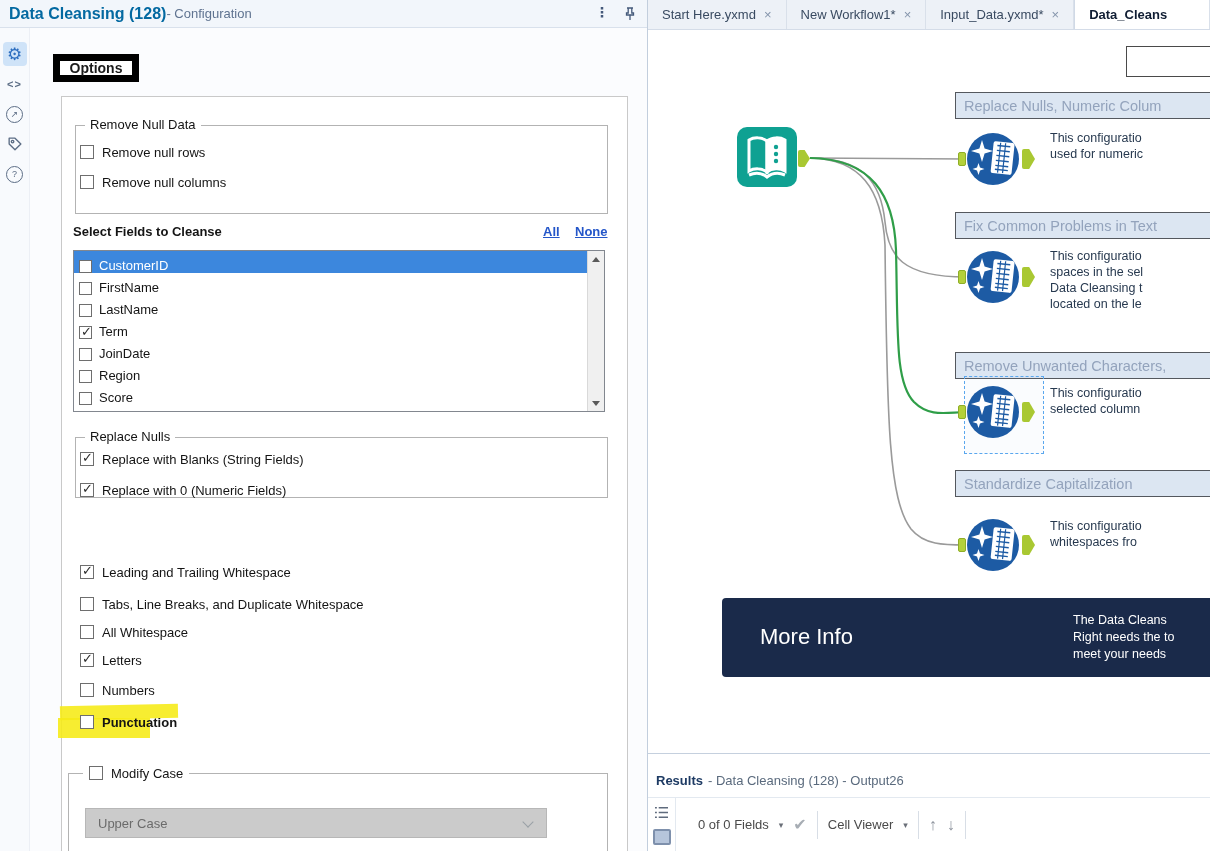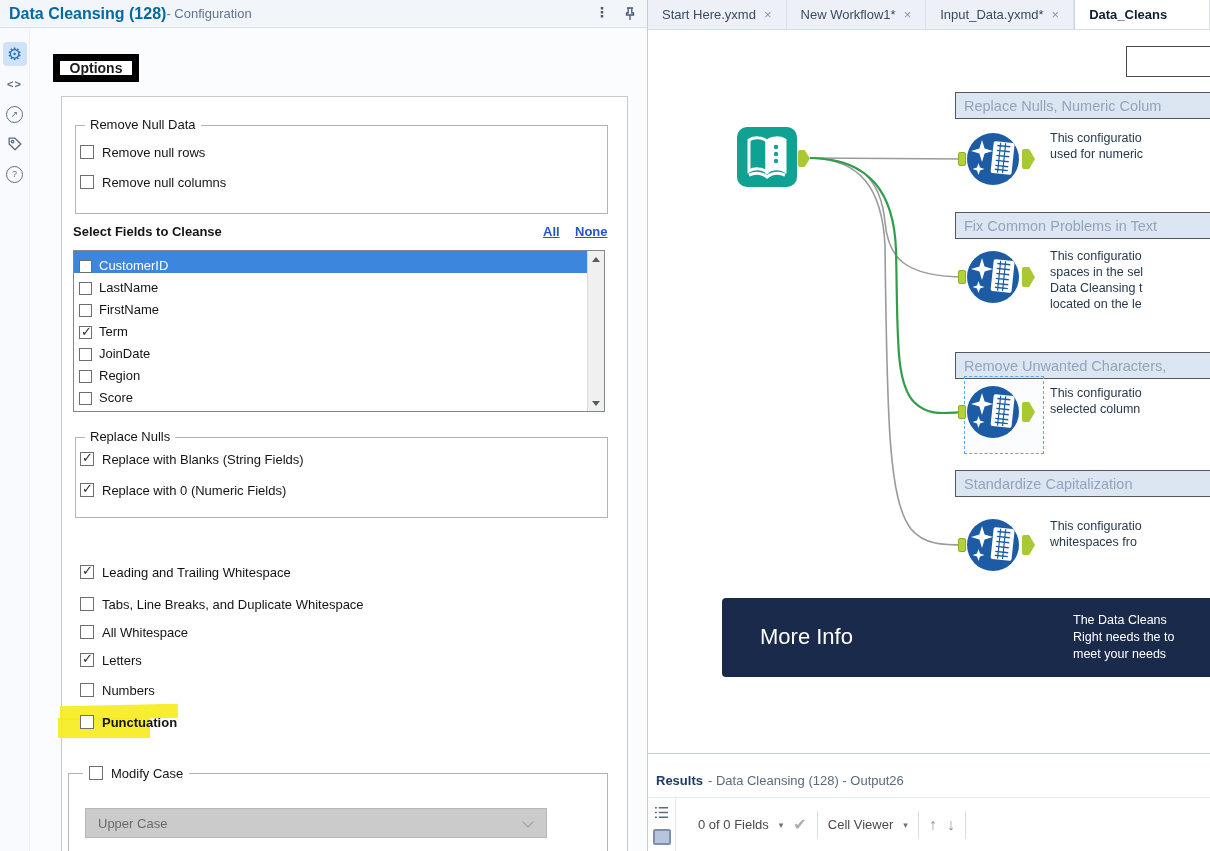--- a/index.html
+++ b/index.html
@@ -138,25 +138,25 @@
   <a class="link" style="left:513px;top:196px">All</a>
   <a class="link" style="left:545px;top:196px">None</a>
 
   <div class="listbox">
     <div class="lb-row selected">
       <span class="cb"></span>
       <span>CustomerID</span>
     </div>
     <div class="lb-row">
       <span class="cb"></span>
+      <span>FirstName</span>
+    </div>
+    <div class="lb-row">
+      <span class="cb"></span>
       <span>LastName</span>
-    </div>
-    <div class="lb-row">
-      <span class="cb"></span>
-      <span>FirstName</span>
     </div>
     <div class="lb-row">
       <span class="cb checked"></span>
       <span>Term</span>
     </div>
     <div class="lb-row">
       <span class="cb"></span>
       <span>JoinDate</span>
     </div>
     <div class="lb-row">
@@ -170,21 +170,21 @@
     <div class="lb-scroll">
       <div class="sb-btn" style="top:0">
           <span class="tri-up"></span>
         </div>
       <div class="sb-btn" style="bottom:0">
           <span class="tri-dn"></span>
         </div>
     </div>
   </div>
 
-  <div class="group" style="left:45px;top:409px;width:533px;height:81px">
+  <div class="group" style="left:45px;top:409px;width:533px;height:61px">
     <span class="legend">Replace Nulls</span>
   </div>
   <div class="chk-row" style="left:50px;top:424px">
     <span class="cb checked"></span>
     <span class="cb-label">Replace with Blanks (String Fields)</span>
   </div>
   <div class="chk-row" style="left:50px;top:455px">
     <span class="cb checked"></span>
     <span class="cb-label">Replace with 0 (Numeric Fields)</span>
   </div>

